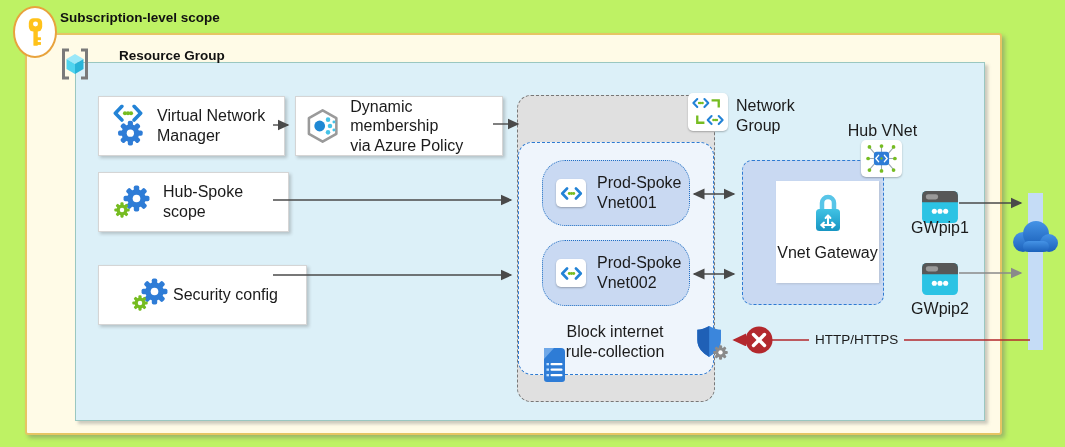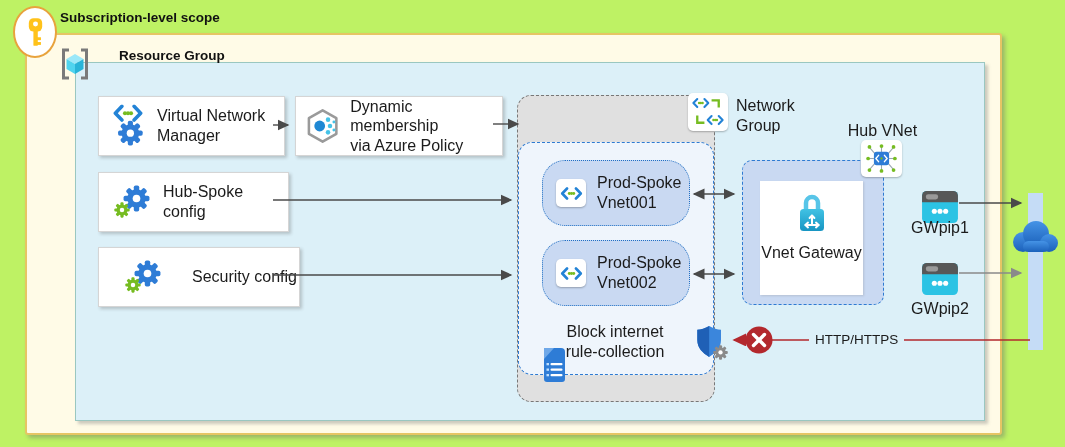--- a/index.html
+++ b/index.html
@@ -18,21 +18,21 @@
   .node{background:#fff;border:1px solid #D5D5D5;box-shadow:2px 2px 3px rgba(90,90,90,.30);
         display:flex;align-items:center;z-index:5;}
   .group-gray{left:517px;top:95px;width:196px;height:305px;background:#E0E0E0;
               border:1.6px dashed #777;border-radius:14px;z-index:3;}
   .group-inner{left:518px;top:142px;width:194px;height:231px;background:#EFF5FC;
                border:1.6px dashed #2E7BD2;border-radius:14px;z-index:4;}
   .spoke{left:542px;width:146px;height:64px;background:#C9D9F2;border:1.6px dotted #1F6FC4;
          border-radius:23px;display:flex;align-items:center;z-index:5;}
   .hub-box{left:742px;top:160px;width:140px;height:143px;background:#C9D9F2;
            border:1.6px dashed #2E7BD2;border-radius:10px;z-index:4;}
-  .gw-box{left:760px;top:181px;width:103px;height:114px;background:#fff;z-index:5;
+  .gw-box{left:776px;top:181px;width:103px;height:102px;background:#fff;z-index:5;
           display:flex;flex-direction:column;align-items:center;justify-content:flex-start;
           box-shadow:1px 1px 2px rgba(120,120,120,.25);}
   .icon-box{background:#fff;border-radius:5px;box-shadow:0 1px 2px rgba(0,0,0,.28);
             display:flex;align-items:center;justify-content:center;}
   .inet-bar{left:1028px;top:193px;width:15px;height:157px;background:#C5DCF6;z-index:5;}
   .overlay{left:0;top:0;width:1065px;height:447px;z-index:6;pointer-events:none;}
   .http-lbl{left:809px;top:332px;background:#DCF0F8;padding:0 6px;font-size:13.5px;
             color:#1b1b1b;z-index:7;}
   .center{text-align:center;}
 </style>
@@ -115,24 +115,24 @@
     <span class="lbl">Dynamic membership
 via Azure Policy</span>
   </div>
 
   <div class="abs node" style="left:98px;top:172px;width:175px;height:58px;padding-left:14px;gap:12px;">
     <svg width="38" height="40" viewBox="0 0 38 40">
       <use href="#sym-gear" x="10" y="3" width="27" height="27" style="color:#2E7CD6"></use>
       <use href="#sym-gear" x="1" y="20" width="16" height="16" style="color:#76BC21"></use>
     </svg>
     <span class="lbl">Hub-Spoke
-config</span>
-  </div>
-
-  <div class="abs node" style="left:98px;top:247px;width:175px;height:58px;padding-left:25px;gap:30px;">
+scope</span>
+  </div>
+
+  <div class="abs node" style="left:98px;top:265px;width:175px;height:58px;padding-left:32px;gap:4px;">
     <svg width="38" height="40" viewBox="0 0 38 40">
       <use href="#sym-gear" x="10" y="3" width="27" height="27" style="color:#2E7CD6"></use>
       <use href="#sym-gear" x="1" y="20" width="16" height="16" style="color:#76BC21"></use>
     </svg>
     <span class="lbl">Security config</span>
   </div>
 
   <div class="abs group-gray"></div>
   <div class="abs group-inner"></div>
 

